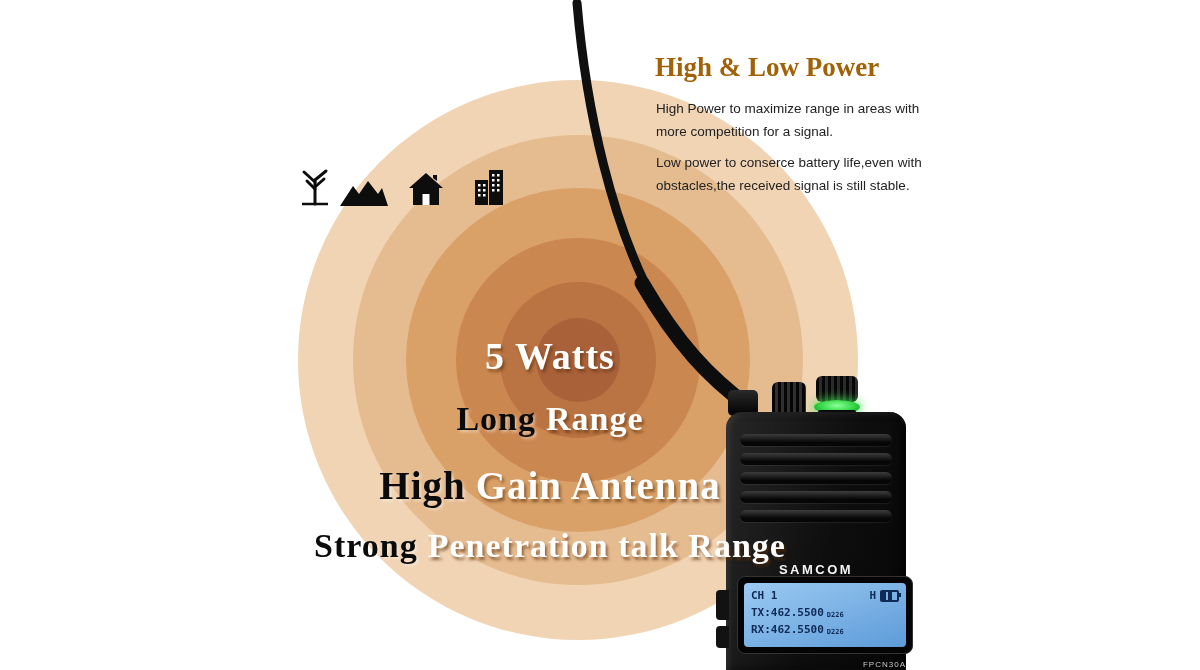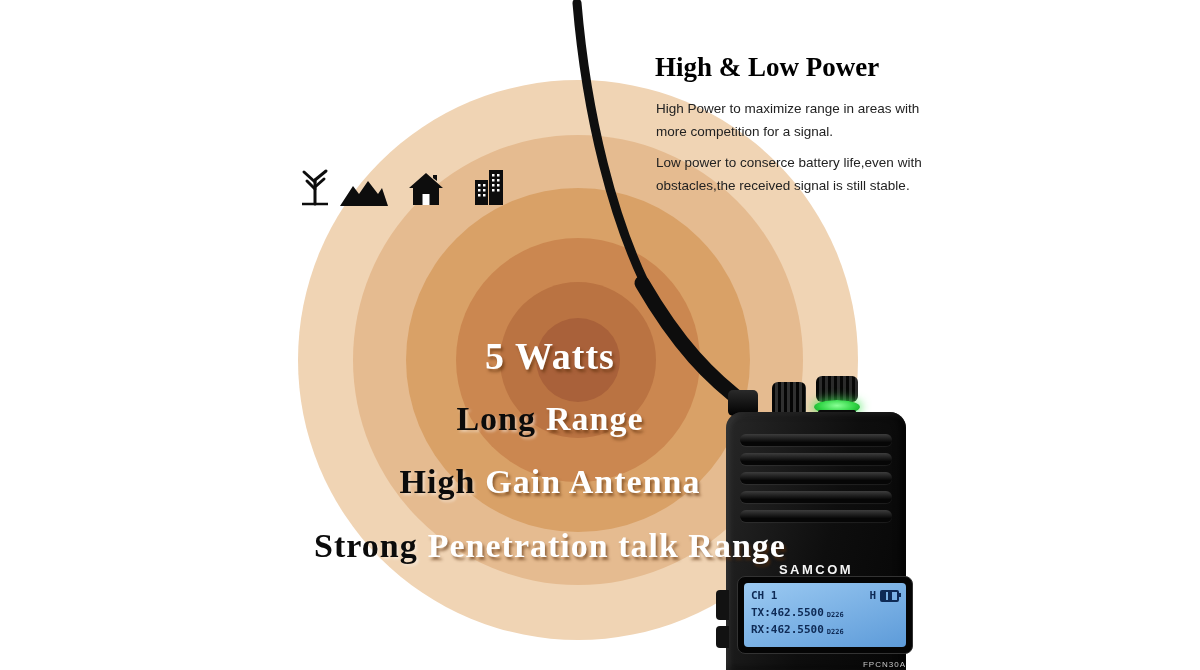--- a/index.html
+++ b/index.html
@@ -8,37 +8,37 @@
   
   .ring{position:absolute;border-radius:50%;z-index:1;}
   .ring1{left:298px;top:80px;width:560px;height:560px;background:#f0d4b4;}
   .ring2{left:353px;top:135px;width:450px;height:450px;background:#e5bb90;}
   .ring3{left:406px;top:188px;width:344px;height:344px;background:#d9a167;}
   .ring4{left:456px;top:238px;width:244px;height:244px;background:#cb8750;}
   .ring5{left:500px;top:282px;width:156px;height:156px;background:#ba7342;}
   .ring6{left:536px;top:318px;width:84px;height:84px;background:#a9613a;}
   
   .hdr-title{position:absolute;left:655px;top:52px;z-index:2;
-             font-family:"Liberation Serif",serif;font-weight:bold;font-size:27px;color:#000000;}
+             font-family:"Liberation Serif",serif;font-weight:bold;font-size:27px;color:#a16207;}
   .hdr-p{position:absolute;left:656px;width:274px;z-index:2;font-size:13.5px;line-height:1.7;color:#222;}
   .hdr-p1{top:98px;}
   .hdr-p2{top:152px;}
   
   .icon{position:absolute;z-index:2;}
   .icon svg{display:block;}
   .icon-tree{left:298px;top:168px;}
   .icon-mountains{left:340px;top:180px;}
   .icon-house{left:408px;top:172px;}
   .icon-buildings{left:474px;top:168px;}
   
   .range-line{position:absolute;left:150px;width:800px;text-align:center;z-index:6;
               font-family:"Liberation Serif",serif;font-weight:bold;letter-spacing:1px;white-space:nowrap;}
   .rl1{top:334px;font-size:38px;}
   .rl2{top:400px;font-size:34px;}
-  .rl3{top:463px;font-size:34px;}
+  .rl3{top:463px;font-size:39px;}
   .rl4{top:527px;font-size:34px;}
   .wtxt{color:#ffffff;text-shadow:2px 3px 3px rgba(92,46,10,.6);}
   .btxt{color:#0b0b0b;text-shadow:2px 2px 3px rgba(255,255,255,.45);margin-right:10px;}
   
   .antenna-svg{position:absolute;left:0;top:0;z-index:5;pointer-events:none;}
   
   .radio{position:absolute;left:710px;top:372px;width:200px;height:298px;z-index:5;}
   .mount{position:absolute;left:18px;top:18px;width:30px;height:26px;
          background:linear-gradient(#2a2a2a,#000);border-radius:5px;}
   .knob1{position:absolute;left:62px;top:10px;width:34px;height:32px;border-radius:6px 6px 3px 3px;

